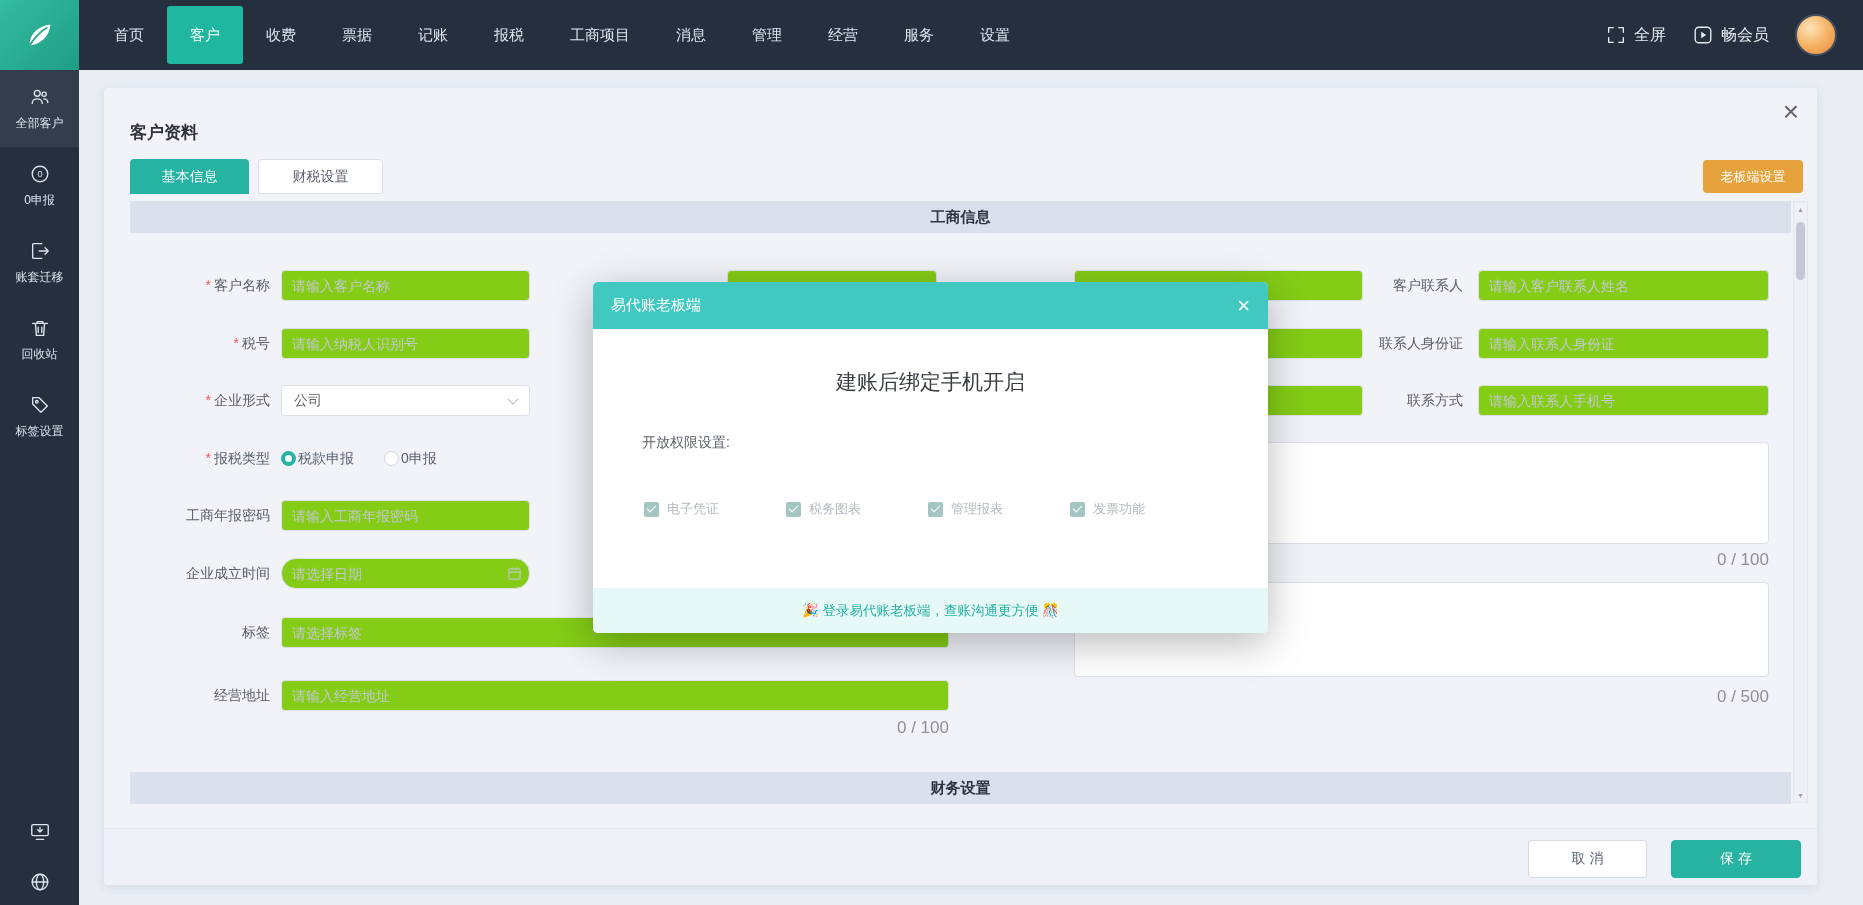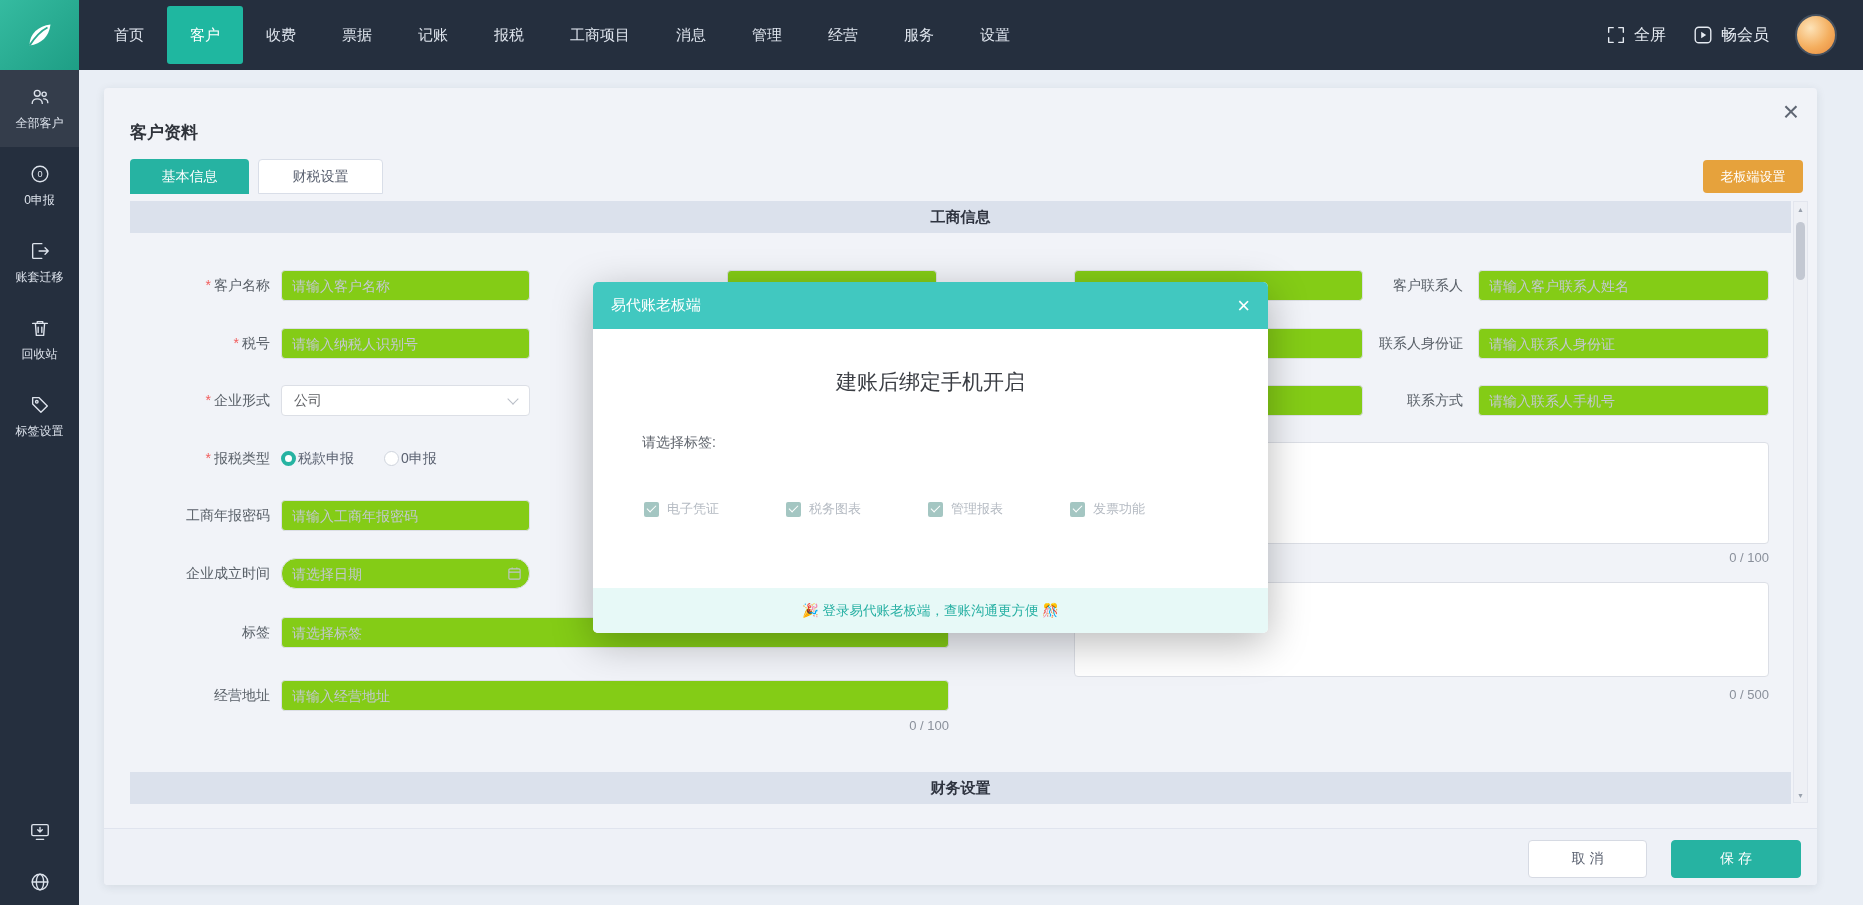--- a/index.html
+++ b/index.html
@@ -76,21 +76,21 @@
     border-bottom:1.6px solid #b9bec7; transform:rotate(45deg); margin-top:-4px; }
   .radio-group { position:absolute; left:177px; height:31px; display:flex;
     align-items:center; gap:30px; }
   .radio { display:flex; align-items:center; gap:2px; font-size:14px;
     color:#5a6170; cursor:pointer; }
   .radio-dot { width:15px; height:15px; border-radius:50%; background:#fff;
     border:1px solid #cfd4dd; }
   .radio.checked .radio-dot { border:4.5px solid #26b3a2; }
   .textarea { position:absolute; background:#fff; border:1px solid #dcdfe6;
     border-radius:4px; resize:none; outline:none; }
-  .counter { position:absolute; font-size:13px; color:#8a909b; text-align:right; }
+  .counter { position:absolute; font-size:17px; color:#8a909b; text-align:right; }
 
   .footer-strip { position:absolute; left:0; bottom:0; width:1713px; height:57px;
     background:#eef1f7; border-top:1px solid #e0e4ee; border-radius:0 0 4px 4px; }
   .btn { position:absolute; height:38px; border-radius:4px; font-size:14px;
     cursor:pointer; }
   .btn-cancel { left:1424px; top:752px; width:119px; background:#fff;
     border:1px solid #d6dae3; color:#5a6170; }
   .btn-save { left:1567px; top:752px; width:130px; background:#26b3a2;
     border:1px solid #26b3a2; color:#fff; }
 
@@ -307,21 +307,21 @@
     </div>
   </section>
 </main>
 
 <div class="modal">
   <div class="modal-header">
     <span>易代账老板端</span>
     <span class="x-icon modal-close"></span>
   </div>
   <div class="modal-heading">建账后绑定手机开启</div>
-  <div class="perm-label">请选择标签:</div>
+  <div class="perm-label">开放权限设置:</div>
   <div class="cb-row">
     <span class="checkbox">
       <span class="cb-box"></span>
       <span class="cb-label">电子凭证</span>
     </span>
     <span class="checkbox">
       <span class="cb-box"></span>
       <span class="cb-label">税务图表</span>
     </span>
     <span class="checkbox">

